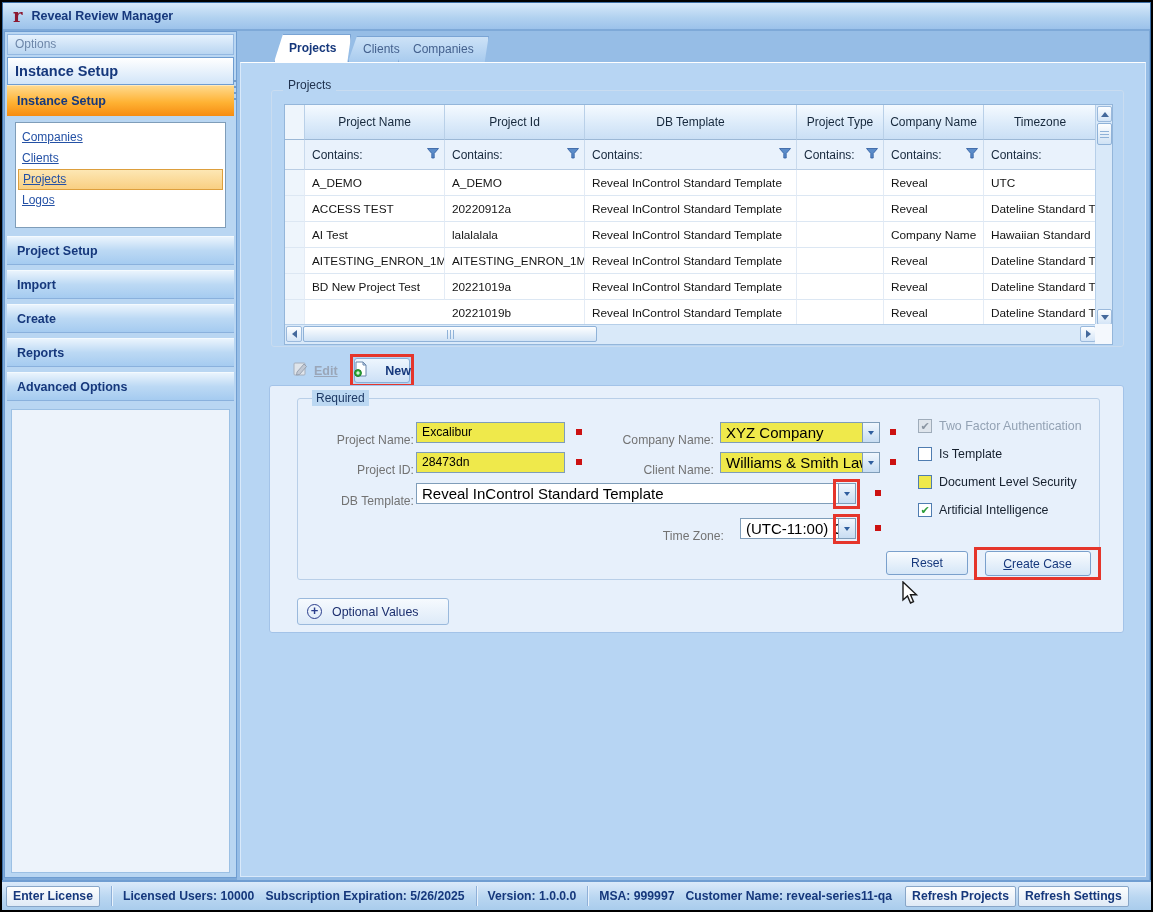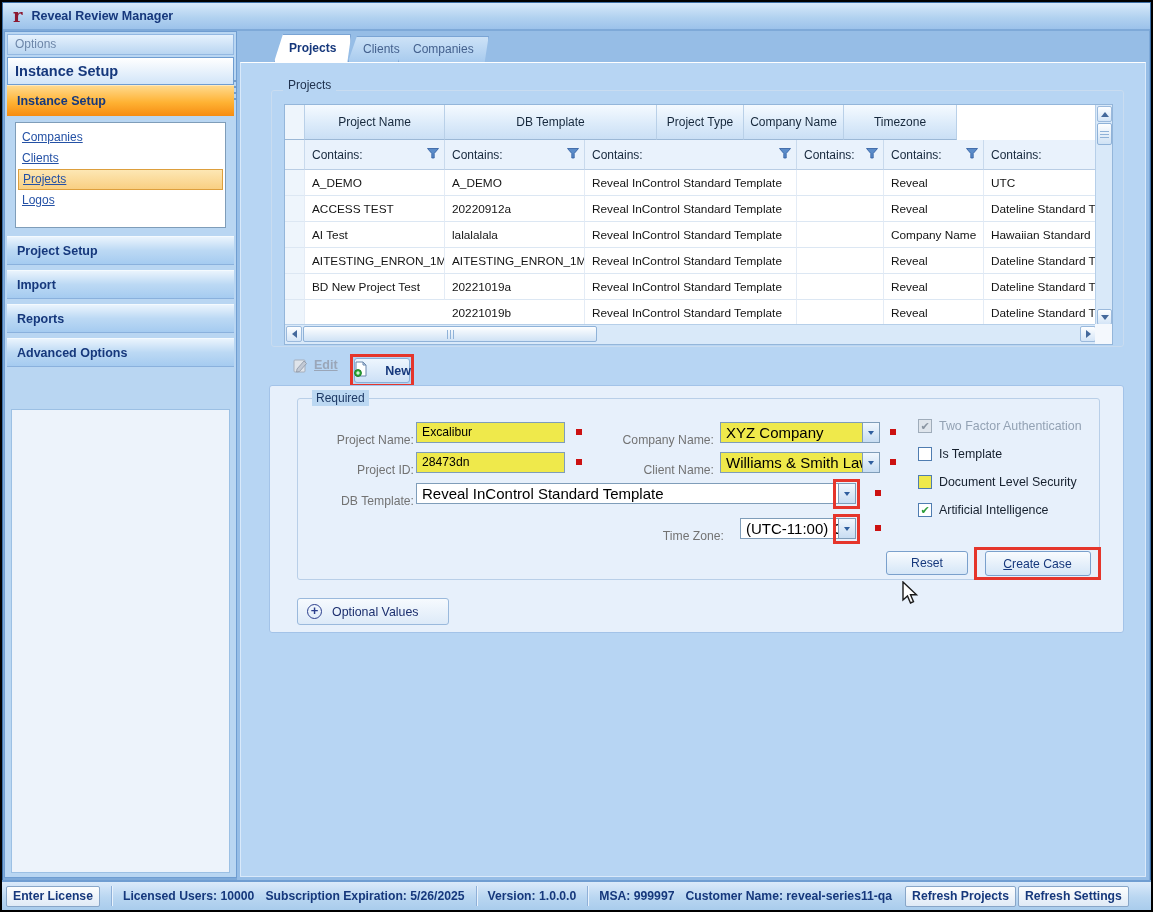--- a/index.html
+++ b/index.html
@@ -60,21 +60,21 @@
   .tri.dn{border-left:4px solid transparent;border-right:4px solid transparent;border-top:5px solid #44699c;}
   .tri.lf{border-top:4px solid transparent;border-bottom:4px solid transparent;border-right:5px solid #44699c;}
   .tri.rt{border-top:4px solid transparent;border-bottom:4px solid transparent;border-left:5px solid #44699c;}
   .thumb{position:absolute;background:linear-gradient(#fdfeff,#cfe2f5);border:1px solid #8fb2d8;border-radius:2px;display:flex;align-items:center;justify-content:center;}
   .thumb .ridge{display:flex;gap:2px;}
   .thumb.v .ridge{flex-direction:column;}
   .thumb .ridge i{display:block;background:#8fb2d8;}
   .thumb.v .ridge i{width:9px;height:1px;}
   .thumb.h .ridge i{width:1px;height:9px;}
   
-  .btn-edit{position:absolute;left:52px;top:295px;width:50px;height:25px;display:flex;gap:5px;color:#9aa6b8;font-size:12.5px;font-weight:bold;text-decoration:underline;}
+  .btn-edit{position:absolute;left:52px;top:295px;width:50px;height:25px;display:flex;align-items:center;gap:5px;color:#9aa6b8;font-size:12.5px;font-weight:bold;text-decoration:underline;}
   .red-box{border:3px solid #e5352b;}
   .new-wrap{position:absolute;left:109px;top:291px;width:64px;height:33px;display:flex;align-items:center;justify-content:center;}
   .btn-new{width:56px;height:25px;background:linear-gradient(#eef6fe,#cce0f6);border:1px solid #89aed6;border-radius:3px;display:flex;align-items:center;justify-content:center;gap:16px;color:#16387c;font-size:12.5px;font-weight:bold;cursor:pointer;}
   
   .form-panel{position:absolute;left:28px;top:322px;width:855px;height:248px;background:#e7f0fb;border:1px solid #a3c3e8;border-radius:3px;}
   .req-box{position:absolute;left:27px;top:12px;width:803px;height:182px;border:1px solid #b9cfe8;border-radius:3px;}
   .req-label{position:absolute;left:14px;top:-9px;font-size:12px;color:#1c3864;background:#bcd8f2;padding:1px 4px;}
   .flabel{position:absolute;font-size:12.2px;color:#737373;text-align:right;line-height:21px;margin-top:8px;}
   .tfield{position:absolute;height:21px;border:1px solid #7f9db9;background:#efe94b;font-size:12.2px;line-height:19px;padding-left:5px;white-space:nowrap;overflow:hidden;}
   .combo{position:absolute;height:21px;border:1px solid #7f9db9;background:#fff;display:flex;}
@@ -121,20 +121,21 @@
     <div class="is-active">Instance Setup</div>
     <div class="links-box">
         <div class="side-link">Companies</div>
         <div class="side-link">Clients</div>
         <div class="side-link active">Projects</div>
         <div class="side-link">Logos</div>
       </div>
     <div>
         <div class="side-section">Project Setup</div>
         <div class="side-section">Import</div>
+        <div class="side-section">Create</div>
         <div class="side-section">Reports</div>
         <div class="side-section">Advanced Options</div>
       </div>
     <div class="side-empty"></div>
     <div class="side-grip">
         <i></i>
         <i></i>
         <i></i>
         <i></i>
       </div>
@@ -149,20 +150,21 @@
     <div class="tabpanel">
 
       <div class="pgroup-box"></div>
       <div class="pgroup-label">Projects</div>
 
       <div class="grid">
         <div id="grid-body">
             <div class="grid-row hdr">
               <div class="cell ind" style="width: 20px;"></div>
               <div class="cell" style="width: 140px;">Project Name</div>
+              <div class="cell" style="width: 140px;">Project Id</div>
               <div class="cell" style="width: 212px;">DB Template</div>
               <div class="cell" style="width: 87px;">Project Type</div>
               <div class="cell" style="width: 100px;">Company Name</div>
               <div class="cell" style="width: 113px;">Timezone</div>
             </div>
             <div class="grid-row flt">
               <div class="cell ind" style="width: 20px;"></div>
               <div class="cell" style="width: 140px;">
                 <span>Contains:</span>
                 <span class="sp"></span>

